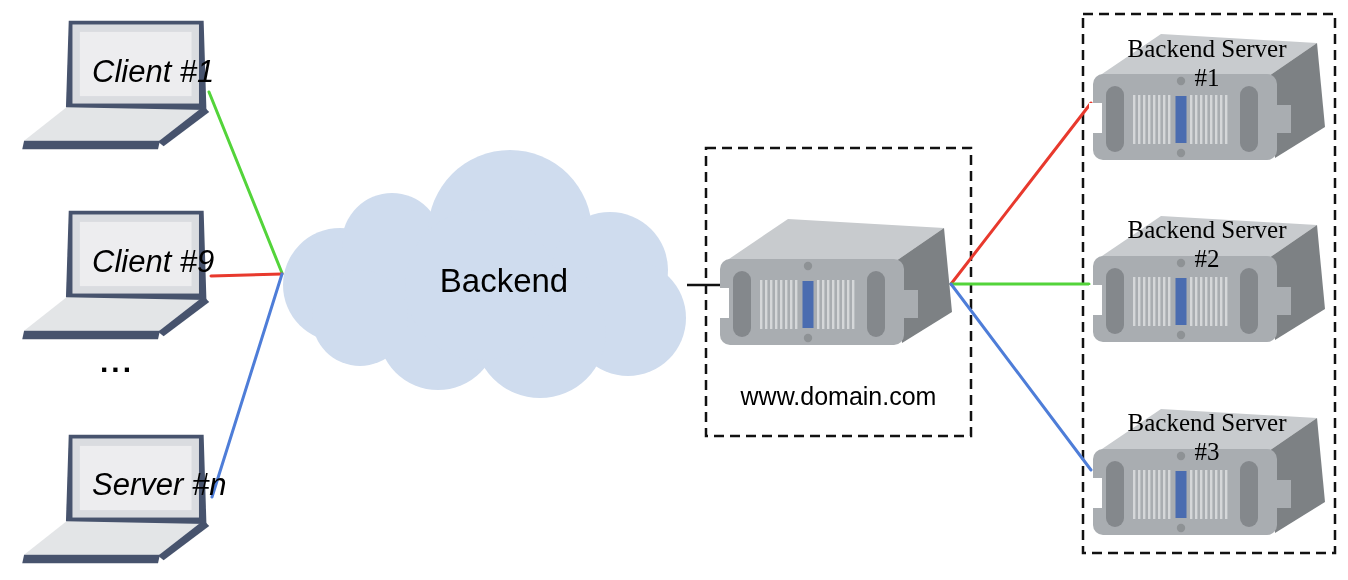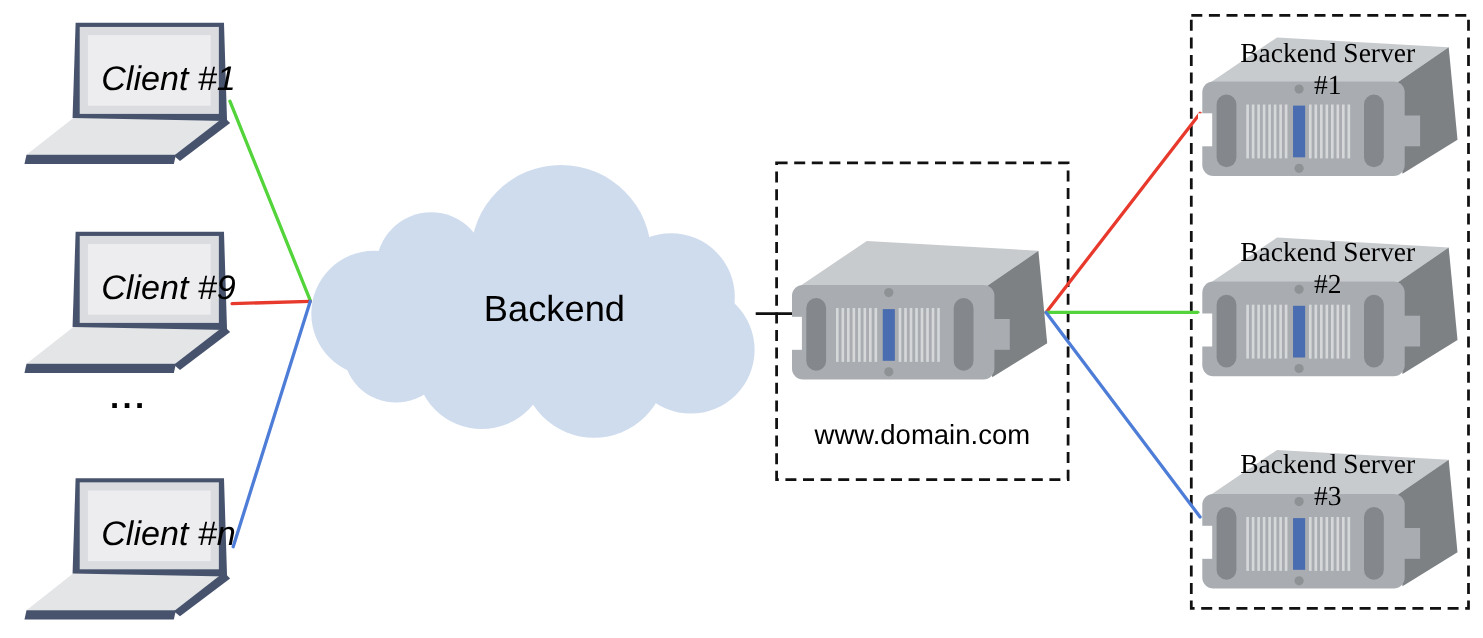--- a/index.html
+++ b/index.html
@@ -107,21 +107,21 @@
 
     <use href="#server3d" x="716" y="214" width="242" height="140"></use>
     <use href="#server3d" x="1089" y="29" width="242" height="140"></use>
     <use href="#server3d" x="1089" y="211" width="242" height="140"></use>
     <use href="#server3d" x="1089" y="404" width="242" height="140"></use>
   </svg>
 
   <div class="lbl client-lbl" style="top:55px;">Client #1</div>
   <div class="lbl client-lbl" style="top:245px;">Client #9</div>
   <div class="lbl ellipsis-lbl">...</div>
-  <div class="lbl client-lbl" style="top:468px;">Client #n</div>
+  <div class="lbl client-lbl" style="top:468px;">Server #n</div>
 
   <div class="lbl internet-lbl">Backend</div>
 
   <div class="lbl haproxy-domain">www.domain.com</div>
 
   <div class="lbl backend-lbl" style="top:34px;">
     <div>Backend Server</div>
     <div>#1</div>
   </div>
   <div class="lbl backend-lbl" style="top:215px;">

